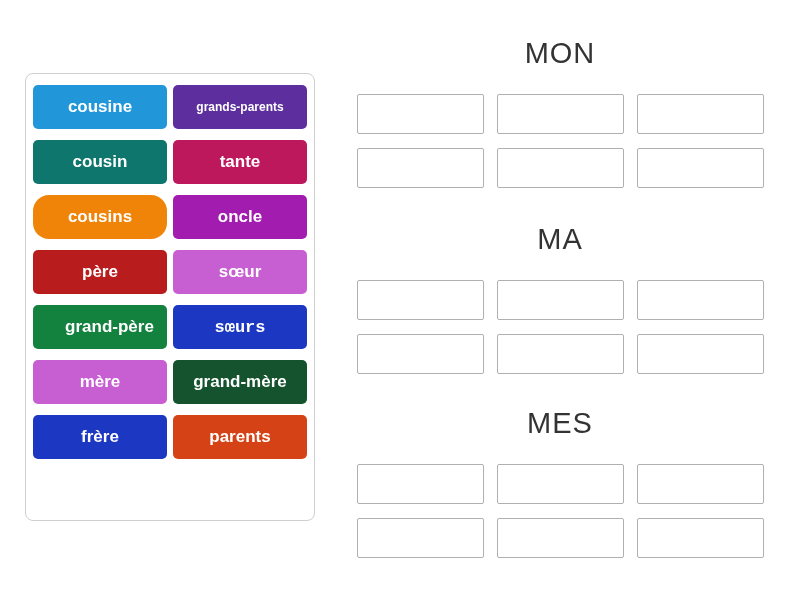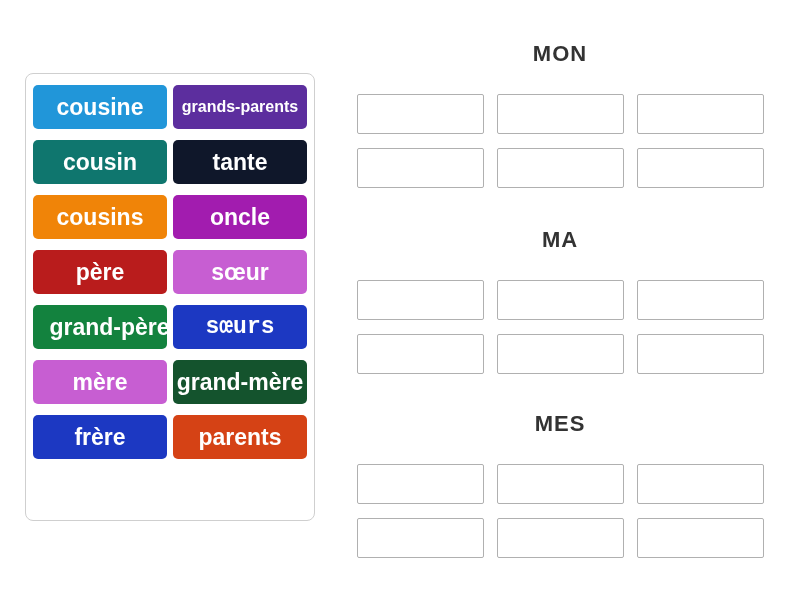--- a/index.html
+++ b/index.html
@@ -25,41 +25,41 @@
     grid-template-columns: 134px 134px;
     column-gap: 6px;
     row-gap: 11px;
     align-content: start;
   }
   .tile {
     height: 44px;
     border-radius: 5px;
     color: #ffffff;
     font-weight: bold;
-    font-size: 23px;
+    font-size: 17px;
     display: flex;
     align-items: center;
     justify-content: center;
     cursor: grab;
     user-select: none;
     white-space: nowrap;
   }
-  .tile.small { font-size: 16px; }
+  .tile.small { font-size: 12px; }
 
   
   .group {
     position: absolute;
     left: 340px;
     width: 440px;
     text-align: center;
   }
   .group-title {
     margin: 0;
-    font-size: 22px;
-    font-weight: 700;
+    font-size: 29px;
+    font-weight: 400;
     color: #333333;
     line-height: 41px;
     letter-spacing: 1px;
   }
   .slot-grid {
     margin-top: 20px;
     display: flex;
     flex-wrap: wrap;
     justify-content: center;
     column-gap: 13px;
@@ -80,22 +80,22 @@
 </head>
 <body>
 
 <div class="stage">
 
   <div class="word-bank">
 
   <div class="tile" style="background: rgb(33, 150, 217);">cousine</div>
       <div class="tile small" style="background: rgb(92, 46, 158);">grands-parents</div>
       <div class="tile" style="background: #0f766e;">cousin</div>
-      <div class="tile" style="background: #0f172a;">tante</div>
-      <div class="tile" style="background: rgb(240, 132, 8);">cousins</div>
+      <div class="tile" style="background: #be185d;">tante</div>
+      <div class="tile" style="background: rgb(240, 132, 8); border-radius: 16px;">cousins</div>
       <div class="tile" style="background: #a21caf;">oncle</div>
       <div class="tile" style="background: #b91c1c;">père</div>
       <div class="tile" style="background: rgb(199, 94, 210);">sœur</div>
       <div class="tile" style="background: rgb(19, 130, 62); padding-left: 19px;">grand-père</div>
       <div class="tile" style="background: rgb(28, 56, 194); font-family: Liberation Mono, monospace;">sœurs</div>
       <div class="tile" style="background: rgb(199, 94, 210);">mère</div>
       <div class="tile" style="background: #14532d;">grand-mère</div>
       <div class="tile" style="background: rgb(28, 56, 194);">frère</div>
       <div class="tile" style="background: rgb(213, 66, 21); text-align: right;">parents</div>
     </div>

